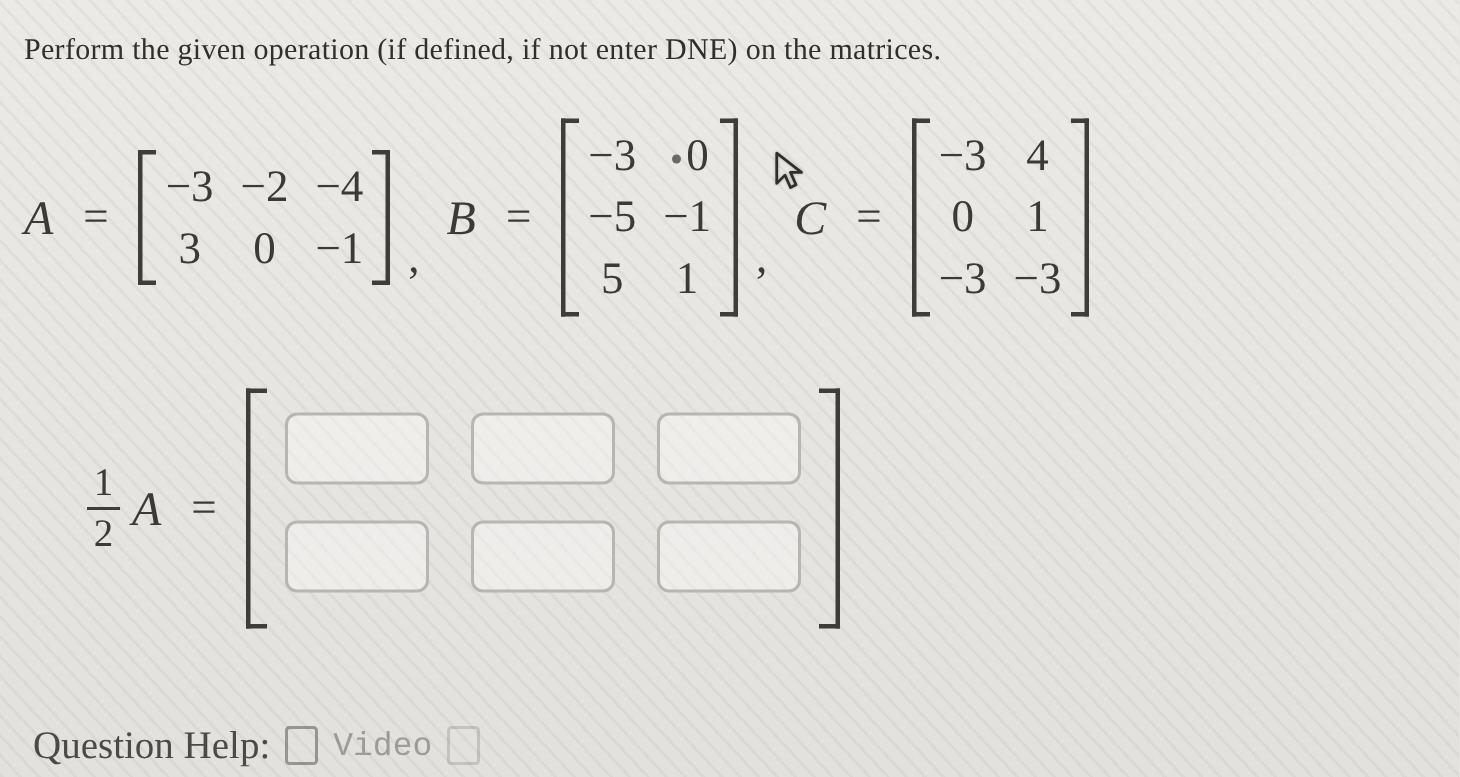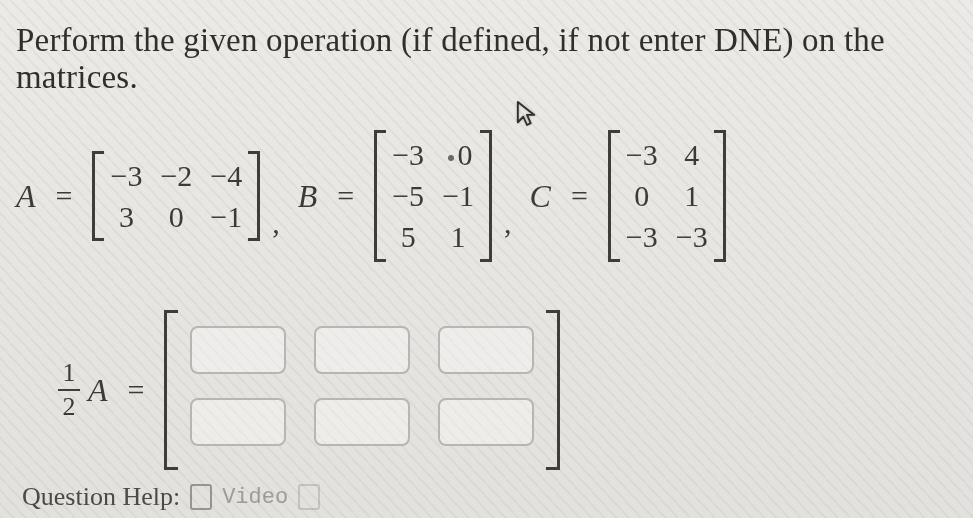--- a/index.html
+++ b/index.html
@@ -20,21 +20,21 @@
     padding:22px 12px 0 14px;
     background:
       repeating-linear-gradient(47deg,
         rgba(120,120,115,0.08) 0px,
         rgba(120,120,115,0.08) 2px,
         rgba(255,255,255,0) 2px,
         rgba(255,255,255,0) 9px),
       linear-gradient(#eceae6,#e3e1dd);
   }
   .prompt{
-    font-size:33px;
+    font-size:20px;
     font-weight:400;
     letter-spacing:0.2px;
     color:#2f2f2d;
     margin:0 0 34px 2px;
   }
   .row{
     display:flex;
     align-items:center;
     gap:14px;
     margin-left:2px;

